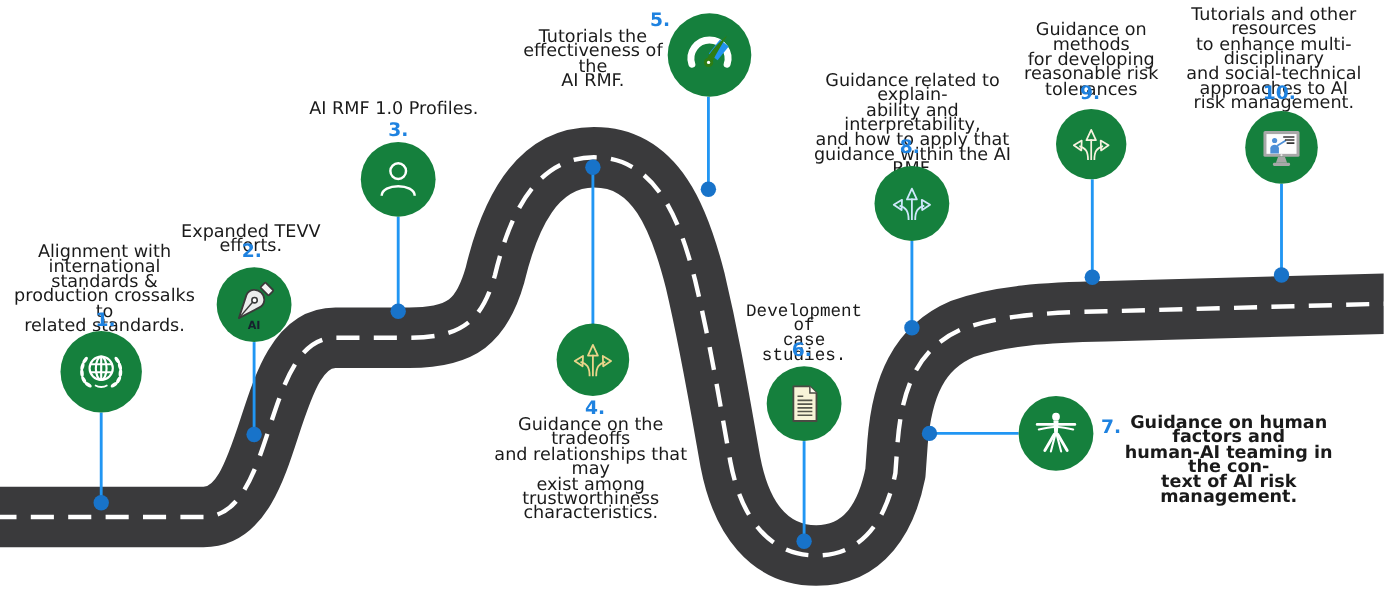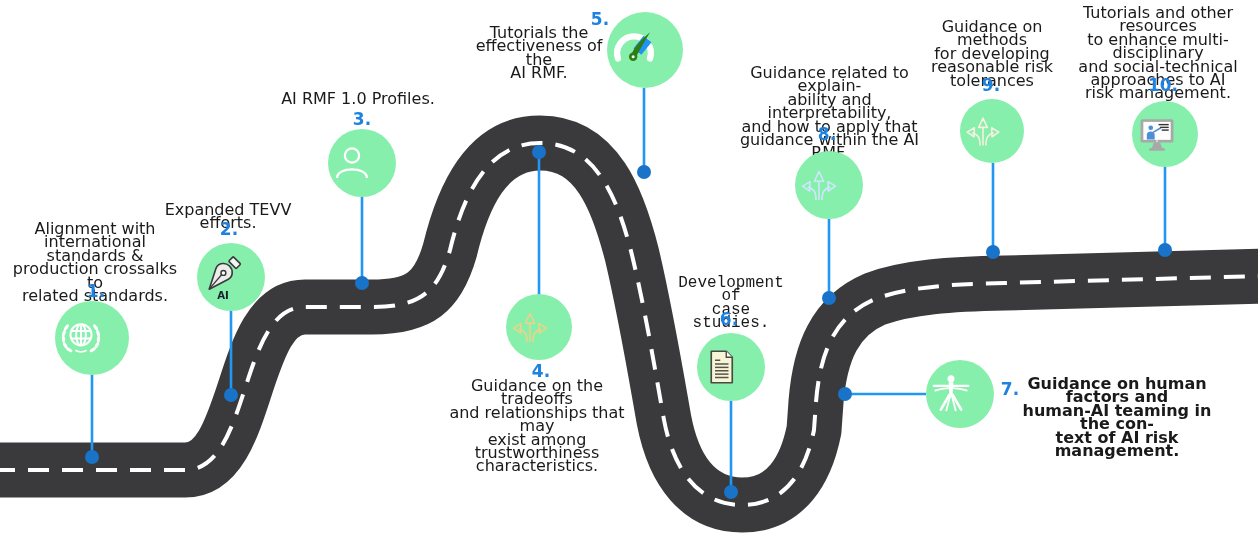--- a/index.html
+++ b/index.html
@@ -11,22 +11,22 @@
   .milestone{position:absolute;left:0;top:0;width:0;height:0;z-index:2;}
   .label{
     position:absolute;color:#1a1a1a;font-size:16px;line-height:13.4px;
     text-align:center;white-space:pre-line;
   }
   .num{
     position:absolute;color:#1e82e0;font-size:17px;font-weight:bold;
     text-align:center;line-height:18px;
   }
   .circle{
-    position:absolute;border-radius:50%;background:#86efac;
-    display:flex;align-items:center;
+    position:absolute;border-radius:50%;background:#15803d;
+    display:flex;align-items:center;justify-content:center;
   }
   .circle svg{display:block;}
 </style>
 </head>
 <body>
 
 <div id="canvas">
 
   <svg id="road-svg" width="1258" height="549" viewBox="0 0 1258 549">
     <path d="M -6,470 L 185,470 C 252,470 238,307 305,307 L 372,307

